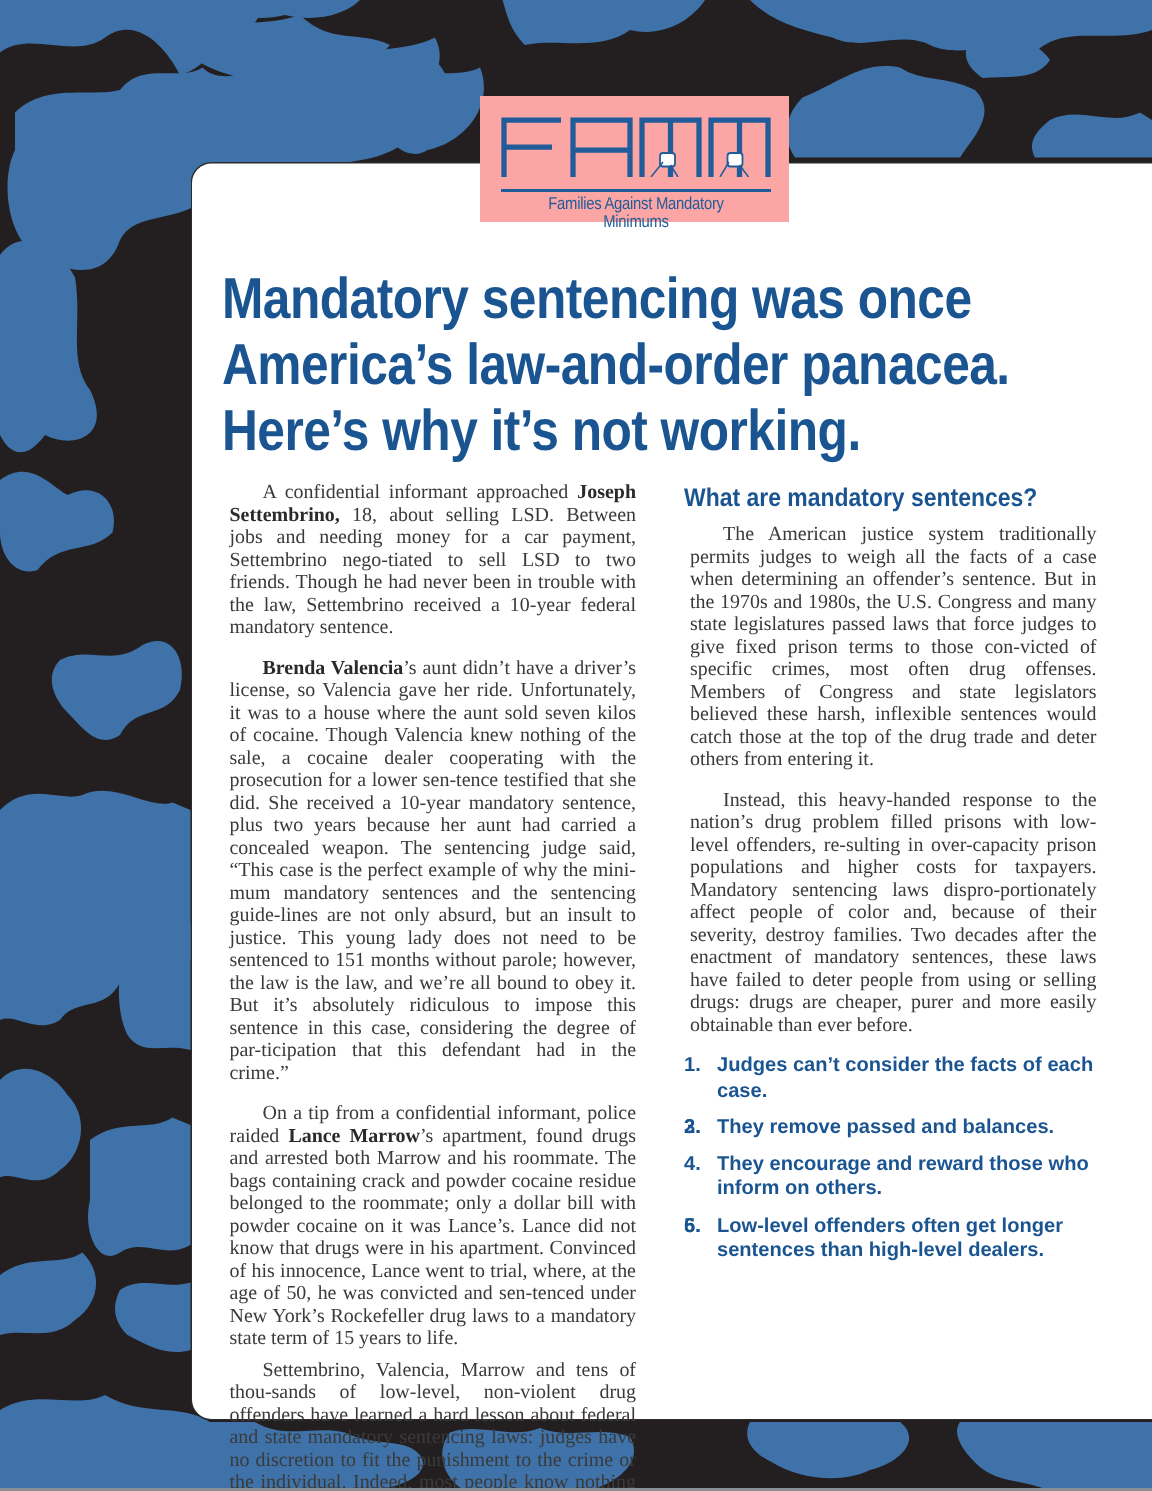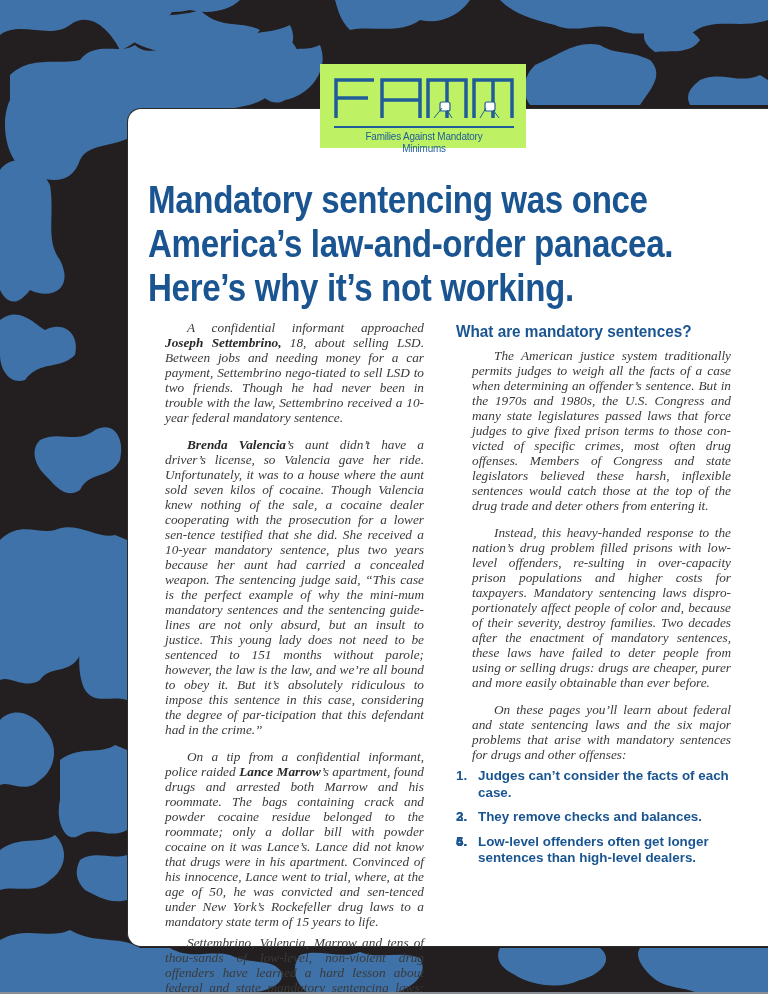--- a/index.html
+++ b/index.html
@@ -10,42 +10,42 @@
   }
   .bg { position: absolute; left: 0; top: 0; width: 768px; height: 994px; }
   .bottom-line { position: absolute; left: 0; right: 0; bottom: 0; height: 2px; background: #8a8f96; }
   .panel {
     position: absolute; left: 127px; top: 108px; width: 650px; height: 839px;
     background: #ffffff; border: 1px solid #2b2b2b; border-right: none;
     border-radius: 14px 0 0 14px; box-sizing: border-box;
   }
   .logo-box {
     position: absolute; left: 320px; top: 64px; width: 206px; height: 84px;
-    background: #bef264;
+    background: #fca5a5;
   }
   .logo-mark {
     position: absolute; left: 14px; top: 14px; width: 180px; height: 40px;
   }
   .logo-rule { position: absolute; left: 14px; top: 62px; width: 180px; height: 2px; background: #1f5c99; }
   .logo-tagline {
     position: absolute; left: 12px; top: 66px; width: 184px; text-align: center;
     font-family: "Liberation Sans", "DejaVu Sans", sans-serif; font-size: 11.5px;
     color: #1f5c99; letter-spacing: -0.2px; transform: scaleX(0.86); transform-origin: center;
   }
   .headline {
     position: absolute; left: 148px; top: 178px; width: 600px; margin: 0;
     font-family: "Liberation Sans", "DejaVu Sans", sans-serif; font-weight: bold;
     font-size: 38.5px; line-height: 44px; color: #1a5591; letter-spacing: -0.4px;
     transform: scaleX(0.86); transform-origin: left top; width: 700px;
   }
   .col {
     position: absolute; font-size: 13.3px; line-height: 15px; color: #3a3a3a;
     text-align: justify; hyphens: manual;
   }
-  .col p { margin: 0 0 12px 16px; text-indent: 22px; font-style: italic; }
+  .col p { margin: 0 0 12px 4px; text-indent: 22px; }
   .col p.tight { margin-bottom: 6px; }
   .col-left { left: 149px; top: 320px; width: 275px; }
   .col-right { left: 456px; top: 322px; width: 275px; }
   .section-heading {
     margin: 0 0 6px 0; font-family: "Liberation Sans", "DejaVu Sans", sans-serif; font-weight: bold;
     font-size: 17px; line-height: 20px; color: #1a5591; text-align: left;
     transform: scaleX(0.9); transform-origin: left; white-space: nowrap;
   }
   .problems { list-style: none; margin: 4px 0 0 0; padding: 0; }
   .problems li {
@@ -123,24 +123,23 @@
   <p><span>A confidential informant approached </span><b>Joseph Settembrino,</b><span> 18, about selling LSD. Between jobs and needing money for a car payment, Settembrino nego-tiated to sell LSD to two friends. Though he had never been in trouble with the law, Settembrino received a 10-year federal mandatory sentence.</span></p>
   <p><b>Brenda Valencia</b><span>’s aunt didn’t have a driver’s license, so Valencia gave her ride.  Unfortunately, it was to a house where the aunt sold seven kilos of cocaine. Though Valencia knew nothing of the sale, a cocaine dealer cooperating with the prosecution for a lower sen-tence testified that she did. She received a 10-year mandatory sentence, plus two years because her aunt had carried a concealed weapon.  The sentencing judge said, “This case is the perfect example of why the mini-mum mandatory sentences and the sentencing guide-lines are not only absurd, but an insult to justice.  This young lady does not need to be sentenced to 151 months without parole; however, the law is the law, and we’re all bound to obey it.  But it’s absolutely ridiculous to impose this sentence in this case, considering the degree of par-ticipation that this defendant had in the crime.”</span></p>
   <p class="tight"><span>On a tip from a confidential informant, police raided </span><b>Lance Marrow</b><span>’s apartment, found drugs and arrested both Marrow and his roommate.  The bags containing crack and powder cocaine residue belonged to the roommate; only a dollar bill with powder cocaine on it was Lance’s.  Lance did not know that drugs were in his apartment.  Convinced of his innocence, Lance went to trial, where, at the age of 50, he was convicted and sen-tenced under New York’s Rockefeller drug laws to a mandatory state term of 15 years to life.</span></p>
   <p><span>Settembrino, Valencia, Marrow and tens of thou-sands of low-level, non-violent drug offenders have learned a hard lesson about federal and state mandatory sentencing laws:  judges have no discretion to fit the punishment to the crime or the individual.  Indeed, most people know nothing about mandatory sentenc-ing laws until they are personally affected.</span></p>
 </div>
 
 <div class="col col-right">
   <h2 class="section-heading">What are mandatory sentences?</h2>
   <p>The American justice system traditionally permits judges to weigh all the facts of a case when determining an offender’s sentence.  But in the 1970s and 1980s, the U.S. Congress and many state legislatures passed laws that force judges to give fixed prison terms to those con-victed of specific crimes, most often drug offenses. Members of Congress and state legislators believed these harsh, inflexible sentences would catch those at the top of the drug trade and deter others from entering it.</p>
   <p>Instead, this heavy-handed response to the nation’s drug problem filled prisons with low-level offenders, re-sulting in over-capacity prison populations and higher costs for taxpayers. Mandatory sentencing laws dispro-portionately affect people of color and, because of their severity, destroy families. Two decades after the enactment of mandatory sentences, these laws have failed to deter people from using or selling drugs: drugs are cheaper, purer and more easily obtainable than ever before.</p>
-  <p class="tight">On these pages you’ll learn about federal and state sentencing laws and the six major problems that arise with mandatory sentences for drugs and other offenses:</p>
   <ol class="problems">
     <li><span class="num">1.</span><span>Judges can’t consider the facts of each case.</span></li>
     <li><span class="num">2.</span></li>
-    <li><span class="num">3.</span><span>They remove checks and balances.</span></li>
-    <li><span class="num">4.</span></li>
+    <li><span class="num">3.</span><span>They remove passed and balances.</span></li>
+    <li><span class="num">4.</span><span>They encourage and reward those who inform on others.</span></li>
     <li><span class="num">5.</span></li>
     <li><span class="num">6.</span><span>Low-level offenders often get longer sentences than high-level dealers.</span></li>
   </ol>
 </div>
 
 <div class="bottom-line"></div>
 
 </body></html>

